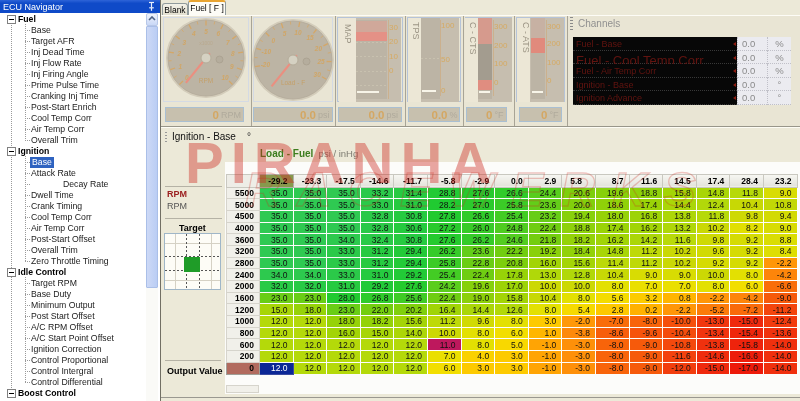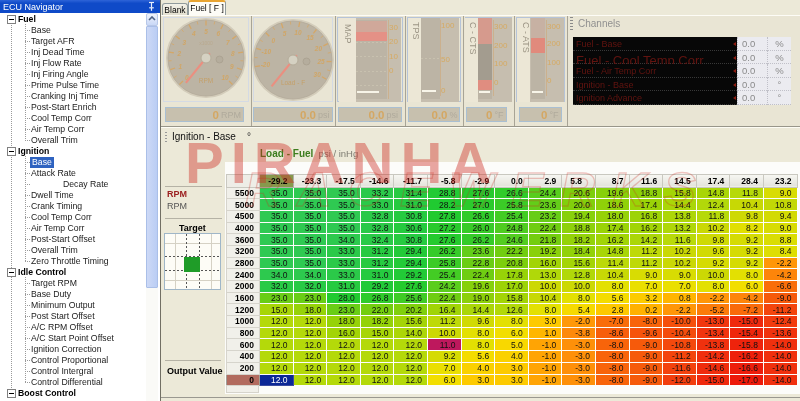--- a/index.html
+++ b/index.html
@@ -628,39 +628,20 @@
         <td style="background:#ffa404;color:#101010;text-align:right;border-right:1px solid rgba(255,255,255,0.35);border-bottom:1px solid rgba(255,255,255,0.20);">-1.0</td>
         <td style="background:#fe9009;color:#101010;text-align:right;border-right:1px solid rgba(255,255,255,0.35);border-bottom:1px solid rgba(255,255,255,0.20);">-3.0</td>
         <td style="background:#f8640a;color:#101010;text-align:right;border-right:1px solid rgba(255,255,255,0.35);border-bottom:1px solid rgba(255,255,255,0.20);">-8.0</td>
         <td style="background:#f65a0b;color:#101010;text-align:right;border-right:1px solid rgba(255,255,255,0.35);border-bottom:1px solid rgba(255,255,255,0.20);">-9.0</td>
         <td style="background:#f4490d;color:#101010;text-align:right;border-right:1px solid rgba(255,255,255,0.35);border-bottom:1px solid rgba(255,255,255,0.20);">-10.8</td>
         <td style="background:#f0310e;color:#101010;text-align:right;border-right:1px solid rgba(255,255,255,0.35);border-bottom:1px solid rgba(255,255,255,0.20);">-13.8</td>
         <td style="background:#ee230c;color:#101010;text-align:right;border-right:1px solid rgba(255,255,255,0.35);border-bottom:1px solid rgba(255,255,255,0.20);">-15.8</td>
         <td style="background:#f0300e;color:#101010;text-align:right;border-right:1px solid rgba(255,255,255,0.35);border-bottom:1px solid rgba(255,255,255,0.20);">-14.0</td>
       </tr>
       <tr style="height:11.7px;">
-        <td style="background:#f1f0ea;border:1px solid #d6d4cc;font-weight:bold;color:#000;text-align:right;">400</td>
-        <td style="background:#b4d90a;color:#101010;text-align:right;border-right:1px solid rgba(255,255,255,0.35);border-bottom:1px solid rgba(255,255,255,0.20);">12.0</td>
-        <td style="background:#b4d90a;color:#101010;text-align:right;border-right:1px solid rgba(255,255,255,0.35);border-bottom:1px solid rgba(255,255,255,0.20);">12.0</td>
-        <td style="background:#b4d90a;color:#101010;text-align:right;border-right:1px solid rgba(255,255,255,0.35);border-bottom:1px solid rgba(255,255,255,0.20);">12.0</td>
-        <td style="background:#b4d90a;color:#101010;text-align:right;border-right:1px solid rgba(255,255,255,0.35);border-bottom:1px solid rgba(255,255,255,0.20);">12.0</td>
-        <td style="background:#b4d90a;color:#101010;text-align:right;border-right:1px solid rgba(255,255,255,0.35);border-bottom:1px solid rgba(255,255,255,0.20);">12.0</td>
-        <td style="background:#d5db03;color:#101010;text-align:right;border-right:1px solid rgba(255,255,255,0.35);border-bottom:1px solid rgba(255,255,255,0.20);">9.2</td>
-        <td style="background:#f4dc00;color:#101010;text-align:right;border-right:1px solid rgba(255,255,255,0.35);border-bottom:1px solid rgba(255,255,255,0.20);">5.6</td>
-        <td style="background:#fad100;color:#101010;text-align:right;border-right:1px solid rgba(255,255,255,0.35);border-bottom:1px solid rgba(255,255,255,0.20);">4.0</td>
-        <td style="background:#ffa404;color:#101010;text-align:right;border-right:1px solid rgba(255,255,255,0.35);border-bottom:1px solid rgba(255,255,255,0.20);">-1.0</td>
-        <td style="background:#fe9009;color:#101010;text-align:right;border-right:1px solid rgba(255,255,255,0.35);border-bottom:1px solid rgba(255,255,255,0.20);">-3.0</td>
-        <td style="background:#f8640a;color:#101010;text-align:right;border-right:1px solid rgba(255,255,255,0.35);border-bottom:1px solid rgba(255,255,255,0.20);">-8.0</td>
-        <td style="background:#f65a0b;color:#101010;text-align:right;border-right:1px solid rgba(255,255,255,0.35);border-bottom:1px solid rgba(255,255,255,0.20);">-9.0</td>
-        <td style="background:#f3450d;color:#101010;text-align:right;border-right:1px solid rgba(255,255,255,0.35);border-bottom:1px solid rgba(255,255,255,0.20);">-11.2</td>
-        <td style="background:#f02f0e;color:#101010;text-align:right;border-right:1px solid rgba(255,255,255,0.35);border-bottom:1px solid rgba(255,255,255,0.20);">-14.2</td>
-        <td style="background:#ee200b;color:#101010;text-align:right;border-right:1px solid rgba(255,255,255,0.35);border-bottom:1px solid rgba(255,255,255,0.20);">-16.2</td>
-        <td style="background:#f0300e;color:#101010;text-align:right;border-right:1px solid rgba(255,255,255,0.35);border-bottom:1px solid rgba(255,255,255,0.20);">-14.0</td>
-      </tr>
-      <tr style="height:11.7px;">
         <td style="background:#f1f0ea;border:1px solid #d6d4cc;font-weight:bold;color:#000;text-align:right;">200</td>
         <td style="background:#b4d90a;color:#101010;text-align:right;border-right:1px solid rgba(255,255,255,0.35);border-bottom:1px solid rgba(255,255,255,0.20);">12.0</td>
         <td style="background:#b4d90a;color:#101010;text-align:right;border-right:1px solid rgba(255,255,255,0.35);border-bottom:1px solid rgba(255,255,255,0.20);">12.0</td>
         <td style="background:#b4d90a;color:#101010;text-align:right;border-right:1px solid rgba(255,255,255,0.35);border-bottom:1px solid rgba(255,255,255,0.20);">12.0</td>
         <td style="background:#b4d90a;color:#101010;text-align:right;border-right:1px solid rgba(255,255,255,0.35);border-bottom:1px solid rgba(255,255,255,0.20);">12.0</td>
         <td style="background:#b4d90a;color:#101010;text-align:right;border-right:1px solid rgba(255,255,255,0.35);border-bottom:1px solid rgba(255,255,255,0.20);">12.0</td>
         <td style="background:#eadf01;color:#101010;text-align:right;border-right:1px solid rgba(255,255,255,0.35);border-bottom:1px solid rgba(255,255,255,0.20);">7.0</td>
         <td style="background:#fad100;color:#101010;text-align:right;border-right:1px solid rgba(255,255,255,0.35);border-bottom:1px solid rgba(255,255,255,0.20);">4.0</td>
         <td style="background:#fdca00;color:#101010;text-align:right;border-right:1px solid rgba(255,255,255,0.35);border-bottom:1px solid rgba(255,255,255,0.20);">3.0</td>
         <td style="background:#ffa404;color:#101010;text-align:right;border-right:1px solid rgba(255,255,255,0.35);border-bottom:1px solid rgba(255,255,255,0.20);">-1.0</td>

